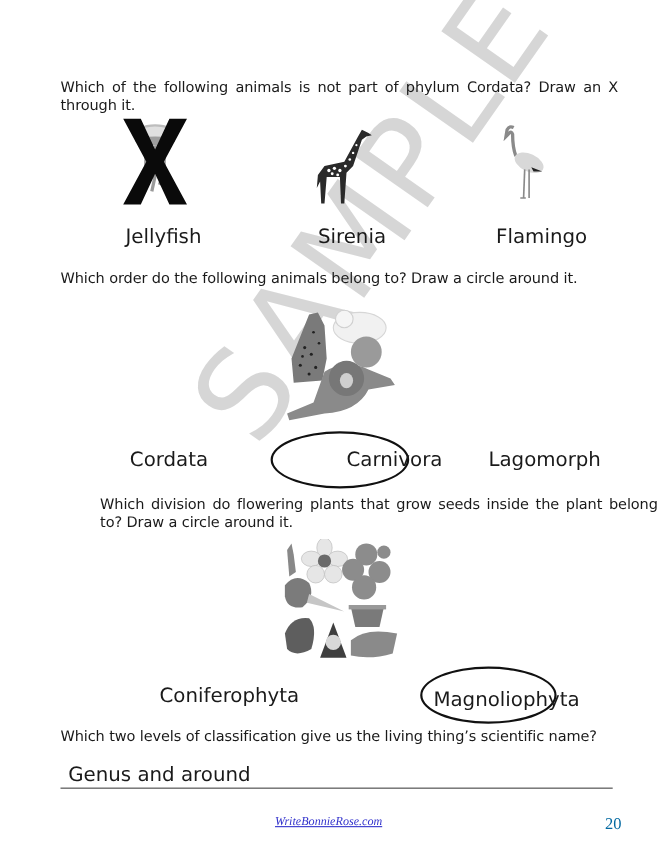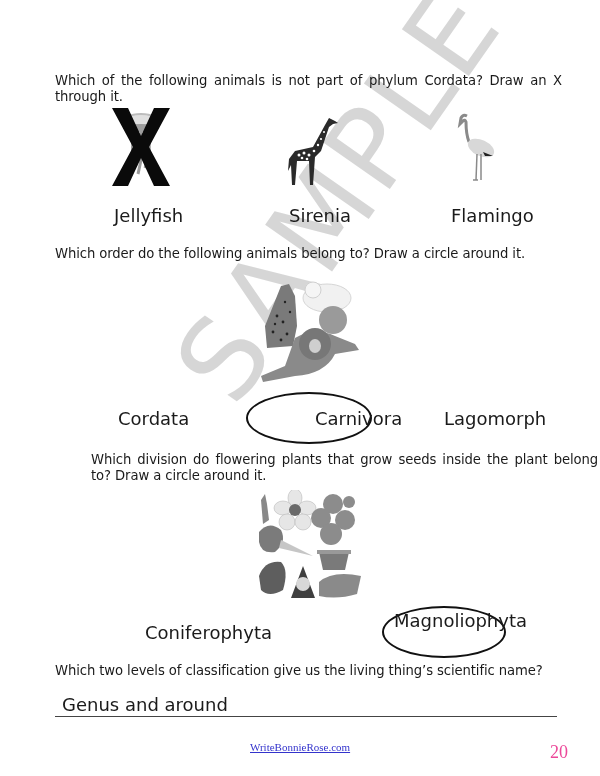--- a/index.html
+++ b/index.html
@@ -2,22 +2,22 @@
 <html><head>
 <meta charset="utf-8">
 <style>
   html, body { margin:0; padding:0; background:#ffffff; }
   body { width:600px; height:776px; position:relative; overflow:hidden;
          font-family:"DejaVu Sans","Liberation Sans",sans-serif; color:#1a1a1a; }
   .abs { position:absolute; }
   .q { font-size:13.2px; line-height:16px; text-align:justify; letter-spacing:-0.1px; }
   .label { font-size:18px; white-space:nowrap; }
   .pic { position:absolute; }
-  .footer-link { font-family:"Liberation Serif","DejaVu Serif",serif; font-size:11px; color:#3333cc; text-decoration:underline; }
-  .page-num { font-family:"Liberation Serif","DejaVu Serif",serif; font-size:18px; color:#ec4899; }
+  .footer-link { font-family:"Liberation Serif","DejaVu Serif",serif; font-size:11px; color:#3333cc; text-decoration:underline;font-style:italic; }
+  .page-num { font-family:"Liberation Serif","DejaVu Serif",serif; font-size:15px; color:#0369a1; }
   .watermark { position:absolute; left:150px; top:350px; font-family:"DejaVu Sans","Liberation Sans",sans-serif;
                font-size:112px; font-weight:400; color:rgba(180,180,180,0.55); letter-spacing:4px;
                transform:rotate(-55deg); transform-origin:left top; white-space:nowrap; pointer-events:none; }
   .ellipse { position:absolute; border:2px solid #111; border-radius:50%; }
   .answer-line { position:absolute; left:55px; width:502px; height:0; border-top:1.3px solid #444; }
 </style>
 </head>
 <body>
 
 <div class="watermark">SAMPLE</div>
@@ -122,20 +122,20 @@
     <rect x="64" y="60" width="34" height="4" fill="#999"></rect>
     <path d="M6 86 Q12 70 28 72 Q36 80 30 100 Q16 108 8 100 Z" fill="#5e5e5e"></path>
     <path d="M38 108 L50 76 L62 108 Z" fill="#3f3f3f"></path>
     <circle cx="50" cy="94" r="7" fill="#d8d8d8"></circle>
     <path d="M66 92 Q80 80 108 86 L104 104 Q84 110 66 106 Z" fill="#8a8a8a"></path>
   </svg>
 </div>
 
 <div class="abs label" style="left:145px; top:622px;">Coniferophyta</div>
 <div class="ellipse" style="left:382px; top:606px; width:120px; height:48px;"></div>
-<div class="abs label" style="left:394px; top:610px;">Magnoliophyta</div>
+<div class="abs label" style="left:394px; top:626px;">Magnoliophyta</div>
 
 <div class="abs q" style="left:55px; top:663px; width:520px; text-align:left;">Which two levels of classification give us the living thing’s scientific name?</div>
 <div class="abs label" style="left:62px; top:694px;">Genus and around</div>
 <div class="answer-line" style="top:716px;"></div>
 
 <a class="abs footer-link" style="left:250px; top:741px;">WriteBonnieRose.com</a>
 <div class="abs page-num" style="left:550px; top:742px;">20</div>
 
 </body></html>

